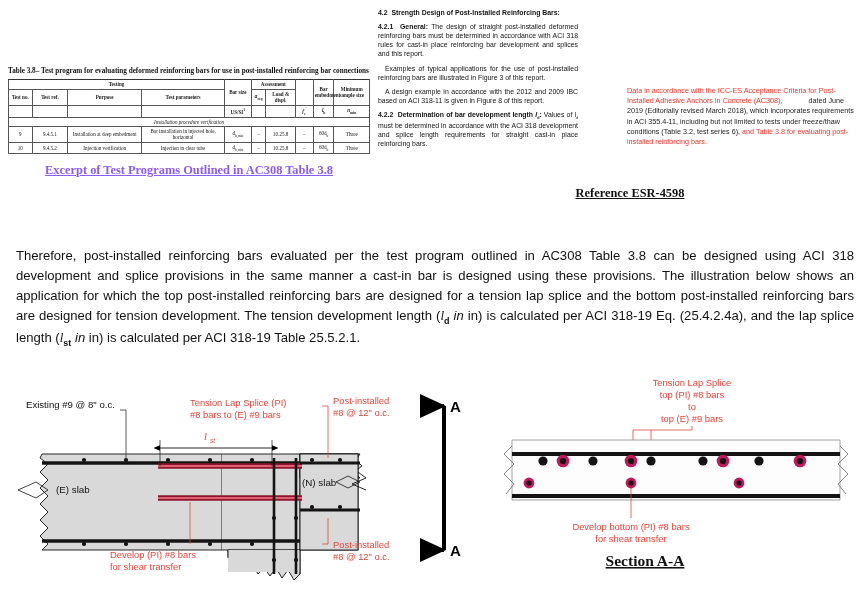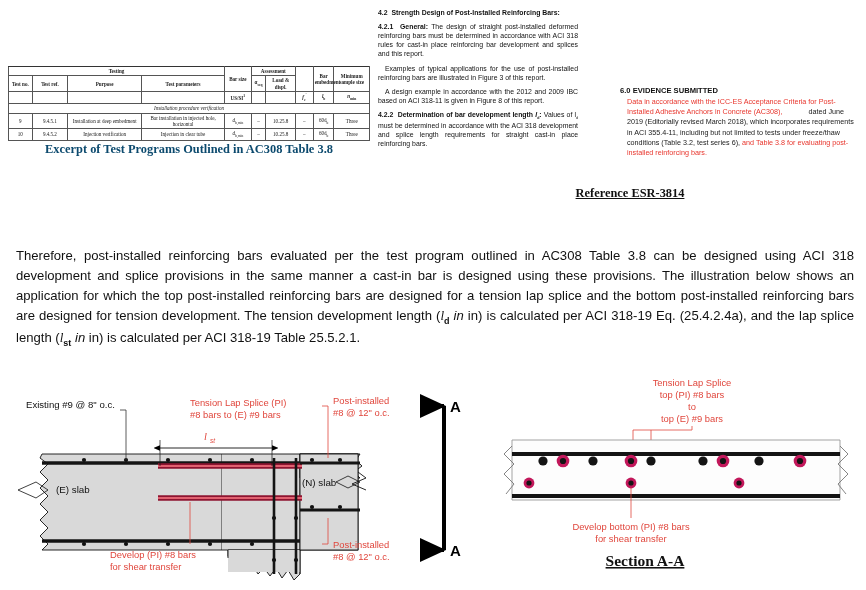--- a/index.html
+++ b/index.html
@@ -48,26 +48,27 @@
   .it-row td {
     font-style: italic;
     font-size: 4.8px;
     border-left: none;
     border-right: none;
     padding: 1px 0;
   }
   .sub { font-size: 3.6px; vertical-align: sub; }
   .supr { font-size: 3.6px; vertical-align: super; }
   .cap-under {
-    margin-top: 1px;
+    margin-top: 9px;
     text-align: center;
     font-family: "Liberation Serif", serif;
     font-weight: bold;
     font-size: 12.4px;
-    color: #0c4a6e;
+    text-decoration: underline;
+    color: #8b5cf6;
   }
 
   
   #esr-block { left: 378px; top: 8px; width: 200px; }
   #esr-block p {
     margin: 0 0 5px 0;
     font-size: 6.9px;
     line-height: 1.32;
     text-align: justify;
     color: #111;
@@ -119,20 +120,21 @@
   #figsvg { display: block; }
 
   .dimlbl {
     font-family: "Liberation Sans", sans-serif;
   }
 </style>
 </head>
 <body>
 
 <div class="abs" id="ac308-block">
+  <div id="ac308-caption-title">Table 3.8– Test program for evaluating deformed reinforcing bars for use in post-installed reinforcing bar connections</div>
 
   <table class="ac308">
     <colgroup>
       <col style="width:8%">
         <col style="width:12%">
         <col style="width:25%">
         <col style="width:28%">
       <col style="width:9%">
         <col style="width:5%">
         <col style="width:10%">
@@ -205,26 +207,25 @@
 <div class="abs" id="esr-block">
   <p><b><span>4.2</span>&nbsp;&nbsp;<span>Strength Design of Post-Installed Reinforcing Bars:</span></b></p>
   <p><b><span>4.2.1</span>&nbsp;&nbsp;<span>General:</span></b><span> The design of straight post-installed deformed reinforcing bars must be determined in accordance with ACI 318 rules for cast-in place reinforcing bar development and splices and this report.</span></p>
   <p class="indent">Examples of typical applications for the use of post-installed reinforcing bars are illustrated in Figure 3 of this report.</p>
   <p class="indent">A design example in accordance with the 2012 and 2009 IBC based on ACI 318-11 is given in Figure 8 of this report.</p>
   <p><b><span>4.2.2</span>&nbsp;&nbsp;<span>Determination of bar development length</span>&nbsp;<i>l</i><span class="sub">d</span>:</b>
   <span><span>Values of l</span></span><span class="sub">d</span><span> must be determined in accordance with the ACI 318 development and splice length requirements for straight cast-in place reinforcing bars.</span></p>
 </div>
 
 <div class="abs" id="evid-block">
-  <div id="evid-title">6.0 EVIDENCE SUBMITTED</div>
   <div id="evid-body">
     <span>Data in accordance with the ICC-ES Acceptance Criteria for Post-Installed Adhesive Anchors in Concrete (AC308),</span><span class="blk"> dated June 2019 (Editorially revised March 2018), which incorporates requirements in ACI 355.4-11, including but not limited to tests under freeze/thaw conditions (Table 3.2, test series 6),</span><span> and Table 3.8 for evaluating post-installed reinforcing bars.</span>
   </div>
 </div>
-<div id="esr-caption">Reference ESR-3814</div>
+<div id="esr-caption">Reference ESR-4598</div>
 
 <div class="abs" id="body-para">
   <span>Therefore, post-installed reinforcing bars evaluated per the test program outlined in AC308 Table 3.8 can be designed using ACI 318 development and splice provisions in the same manner a cast-in bar is designed using these provisions. The illustration below shows an application for which the top post-installed reinforcing bars are designed for a tension lap splice and the bottom post-installed reinforcing bars are designed for tension development. The tension development length (</span><span class="lsym">l</span><span class="lsub">d</span><i>&nbsp;in</i><span> in) is calculated per ACI 318-19 Eq. (25.4.2.4a), and the lap splice length (</span><span class="lsym">l</span><span class="lsub">st</span><i>&nbsp;in</i><span> in) is calculated per ACI 318-19 Table 25.5.2.1.</span>
 </div>
 
 <div class="abs" id="figure">
 <svg id="figsvg" width="866" height="212" viewBox="0 0 866 212" xmlns="http://www.w3.org/2000/svg">
   <defs>
     <marker id="arrL" markerWidth="8" markerHeight="8" refX="7" refY="3" orient="auto" markerUnits="strokeWidth">
       <path d="M7,0 L7,6 L0,3 z" fill="#000"></path>

